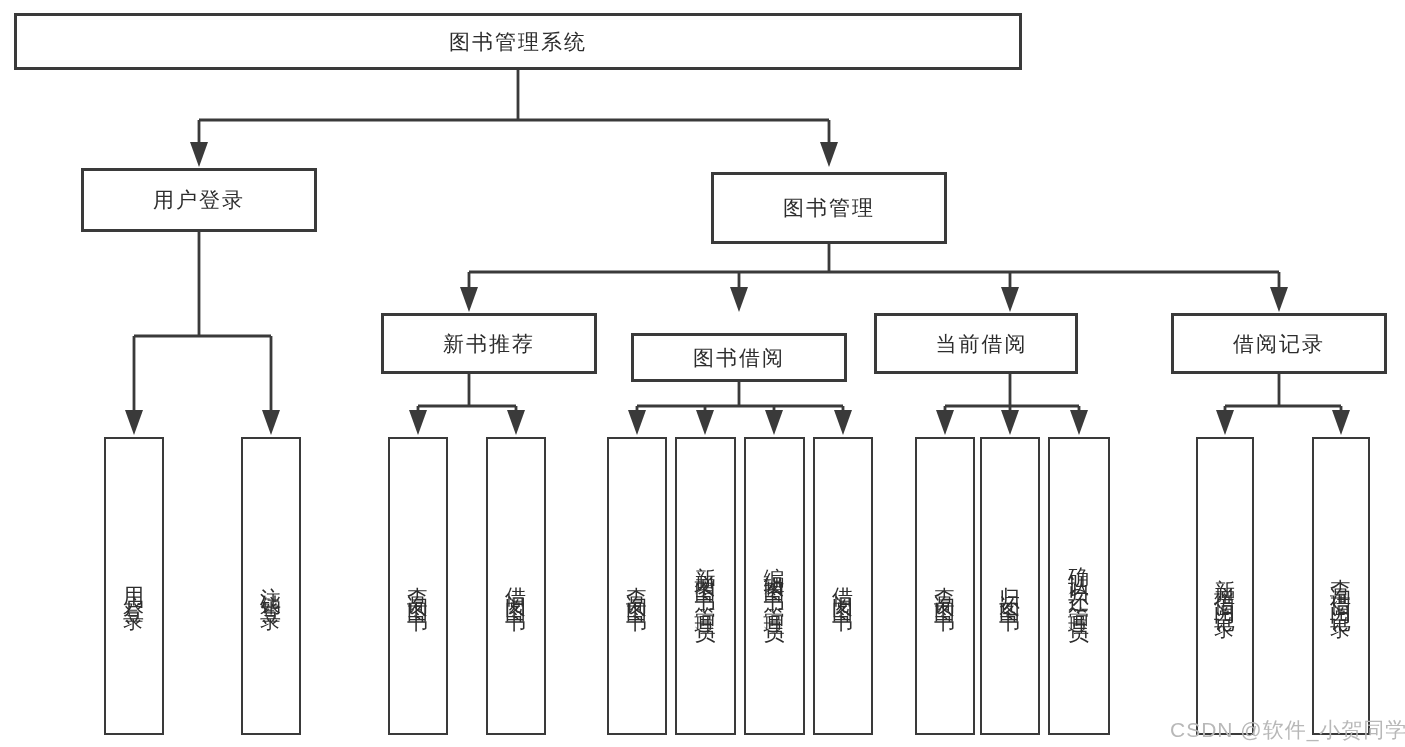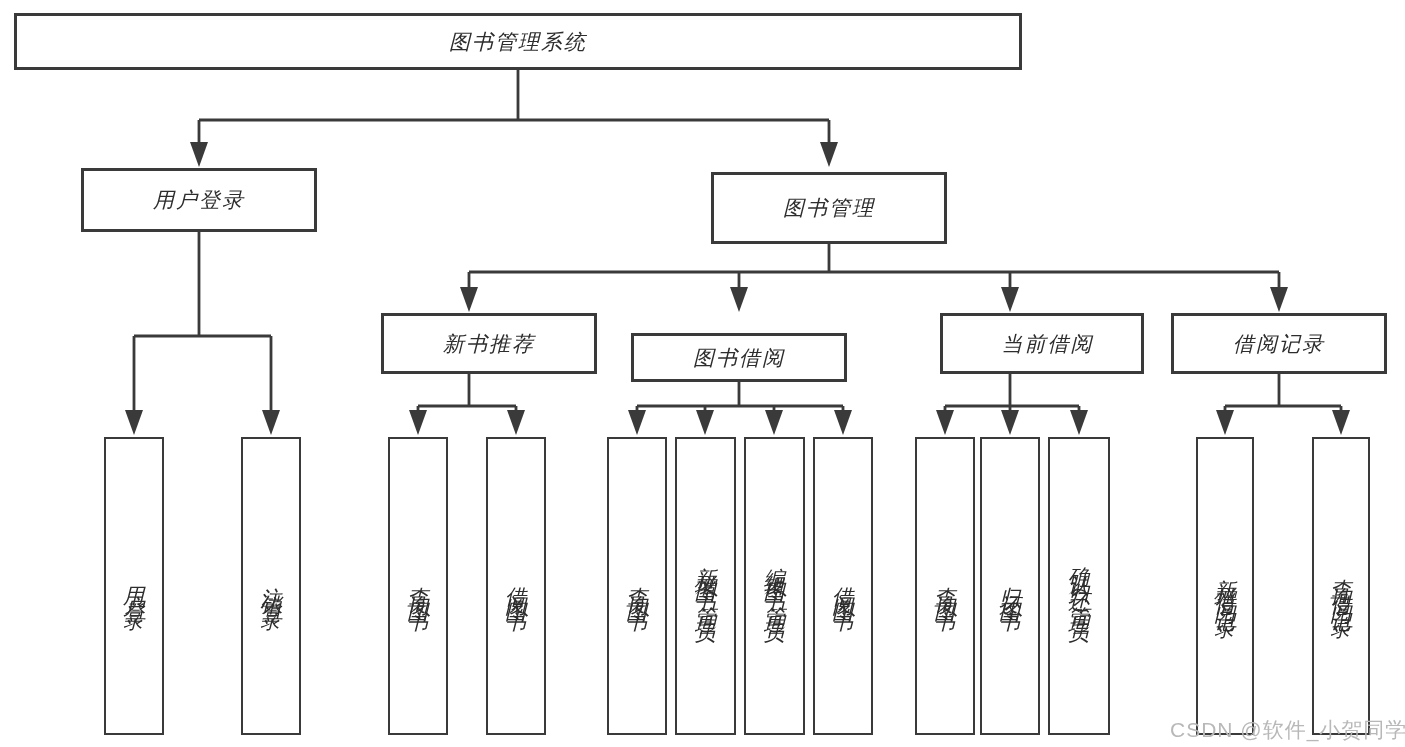--- a/index.html
+++ b/index.html
@@ -22,21 +22,20 @@
     box-sizing: border-box;
     border: 3px solid #3a3a3a;
     background: #ffffff;
     display: flex;
     align-items: center;
     justify-content: center;
     font-size: 21px;
     color: #2d2d2d;
     text-align: center;
     letter-spacing: 2px;
-    font-style: italic;
   }
   .leaf {
     border-width: 2.5px;
     writing-mode: vertical-rl;
     text-orientation: mixed;
     letter-spacing: 8px;
     line-height: 1;
   }
   .watermark {
     position: absolute;
@@ -104,21 +103,21 @@
   <div class="box" style="left:711px; top:172px; width:236px; height:72px;">
     <span>图书管理</span>
   </div>
 
   <div class="box" style="left:361px; top:313px; width:216px; height:61px;margin-left:20px;">
     <span>新书推荐</span>
   </div>
   <div class="box" style="left:631px; top:313px; width:216px; height:49px;margin-top:20px;">
     <span>图书借阅</span>
   </div>
-  <div class="box" style="left:940px; top:313px; width:204px; height:61px;padding-left:11px;">
+  <div class="box" style="left:874px; top:313px; width:204px; height:61px;padding-left:11px;">
     <span>当前借阅</span>
   </div>
   <div class="box" style="left:1171px; top:313px; width:216px; height:61px;">
     <span>借阅记录</span>
   </div>
 
   <div class="box leaf" style="left:104px; top:437px; width:60px; height:298px;">
     <span>用户登录</span>
   </div>
   <div class="box leaf" style="left:241px; top:437px; width:60px; height:298px;">

